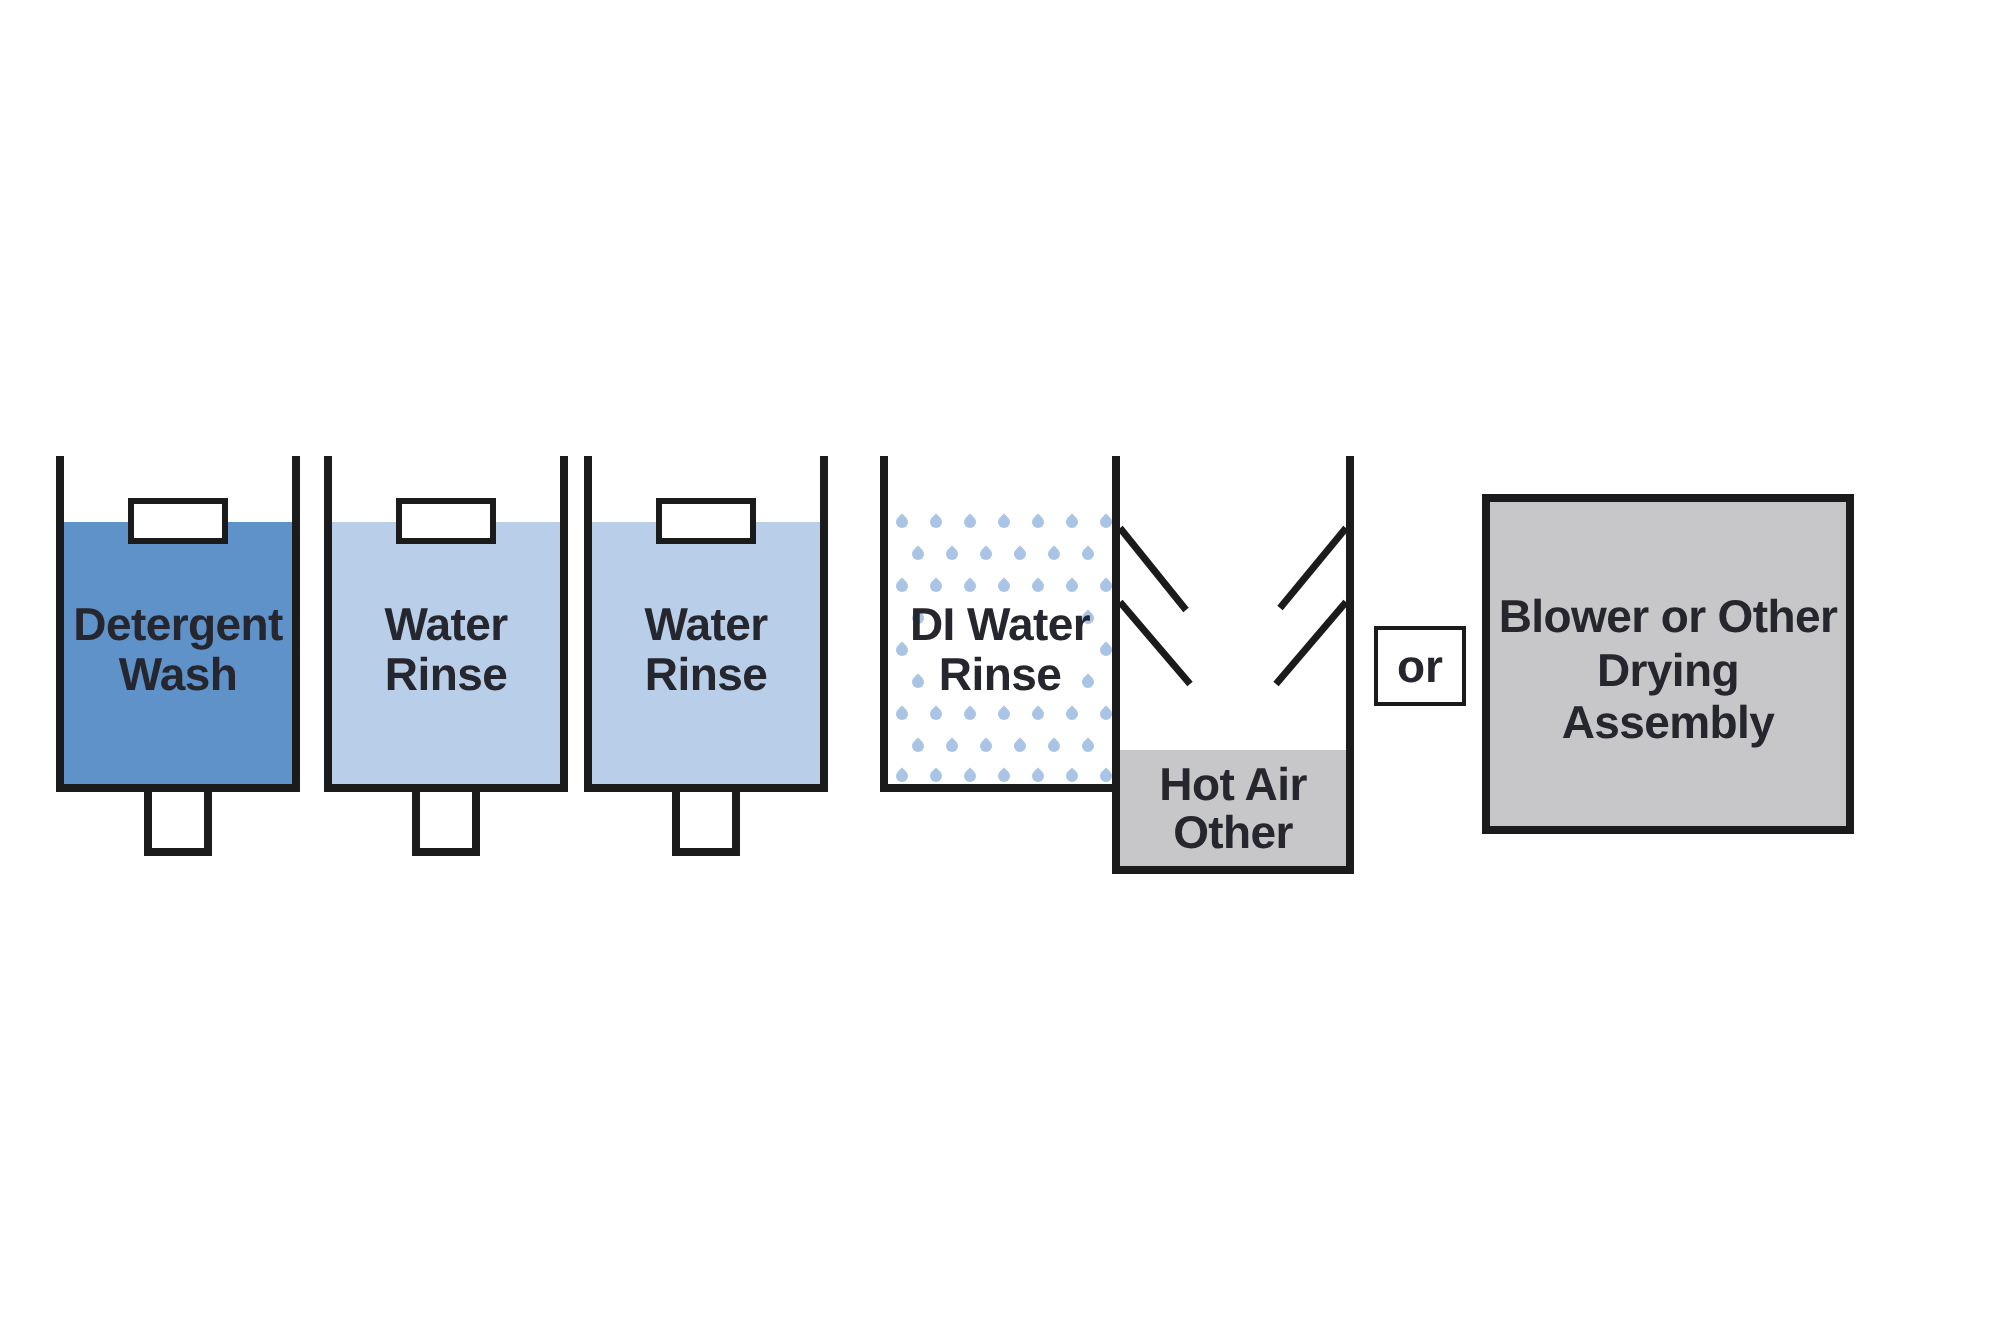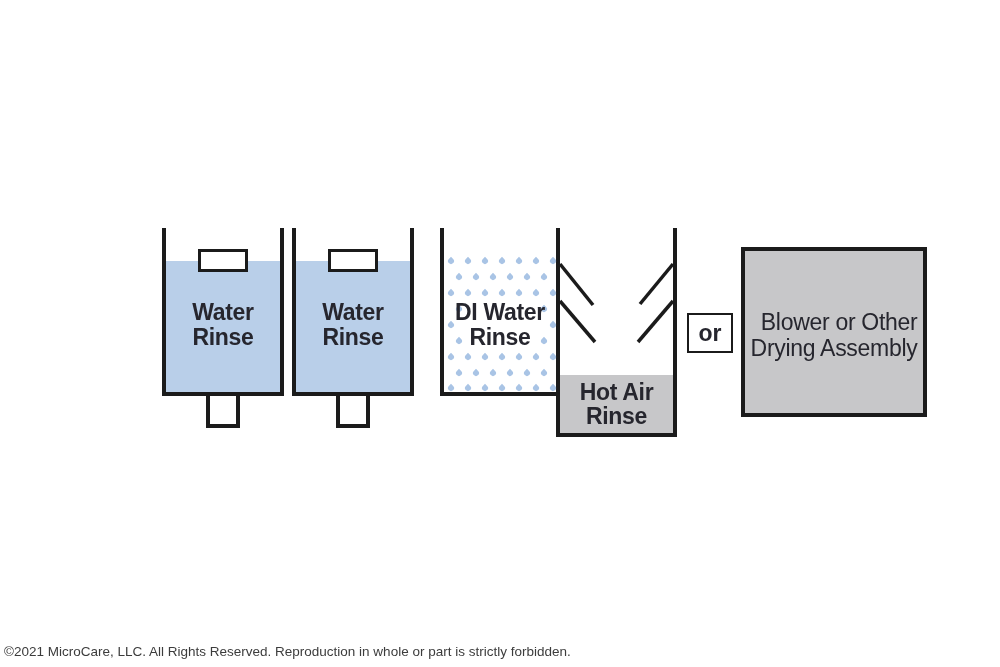--- a/index.html
+++ b/index.html
@@ -44,32 +44,42 @@
             display:flex;align-items:center;justify-content:center;text-align:center;
             font-weight:bold;font-size:23px;line-height:1.05;letter-spacing:-0.3px;
             color:var(--label);white-space:pre-line;}
 
   
   .or-box{position:absolute;left:687px;top:313px;width:46px;height:40px;background:#fff;
           border:2px solid var(--ink);box-sizing:border-box;display:flex;align-items:center;
           justify-content:center;font-weight:bold;font-size:23px;color:var(--label);}
   .blower{position:absolute;left:741px;top:247px;width:186px;height:170px;background:var(--gray);
           border:4px solid var(--ink);box-sizing:border-box;display:flex;align-items:center;
-          justify-content:center;text-align:right;font-weight:normal;font-size:23px;
+          justify-content:center;text-align:center;font-weight:bold;font-size:23px;
           line-height:1.15;letter-spacing:-0.3px;color:var(--label);white-space:pre-line;}
   .blower span{transform:translateY(3px);}
 
   
   .footer{position:absolute;left:4px;top:644px;font-size:13.5px;color:#3c3c3c;}
 </style>
 </head>
 <body>
 
 <div class="canvas">
 
+  <div class="tank t1">
+    <div class="wall left"></div>
+    <div class="wall right"></div>
+    <div class="tank-bottom"></div>
+    <div class="liquid detergent"></div>
+    <div class="dip"></div>
+    <div class="drain"></div>
+    <div class="tank-label">Detergent
+Wash</div>
+  </div>
 
   <div class="tank t2">
     <div class="wall left"></div>
     <div class="wall right"></div>
     <div class="tank-bottom"></div>
     <div class="liquid rinse"></div>
     <div class="dip"></div>
     <div class="drain"></div>
     <div class="tank-label">Water
 Rinse</div>
@@ -144,26 +154,25 @@
     <div class="wall left"></div>
     <div class="wall right"></div>
     <div class="tank-bottom"></div>
     <svg class="knives-svg" width="121" height="209" viewBox="0 0 121 209">
       <line x1="4" y1="36" x2="37" y2="77" stroke="#1b1b1b" stroke-width="3.5"></line>
       <line x1="4" y1="73" x2="39" y2="114" stroke="#1b1b1b" stroke-width="3.5"></line>
       <line x1="117" y1="36" x2="84" y2="76" stroke="#1b1b1b" stroke-width="3.5"></line>
       <line x1="117" y1="73" x2="82" y2="114" stroke="#1b1b1b" stroke-width="3.5"></line>
     </svg>
     <div class="hot-band">Hot Air
-Rinse</div>
+Other</div>
   </div>
 
   <div class="or-box">
     <span>or</span>
   </div>
 
   <div class="blower">
     <span>Blower or Other
 Drying Assembly</span>
   </div>
 
-  <div class="footer">©2021 MicroCare, LLC. All Rights Reserved. Reproduction in whole or part is strictly forbidden.</div>
 </div>
 
 </body></html>

